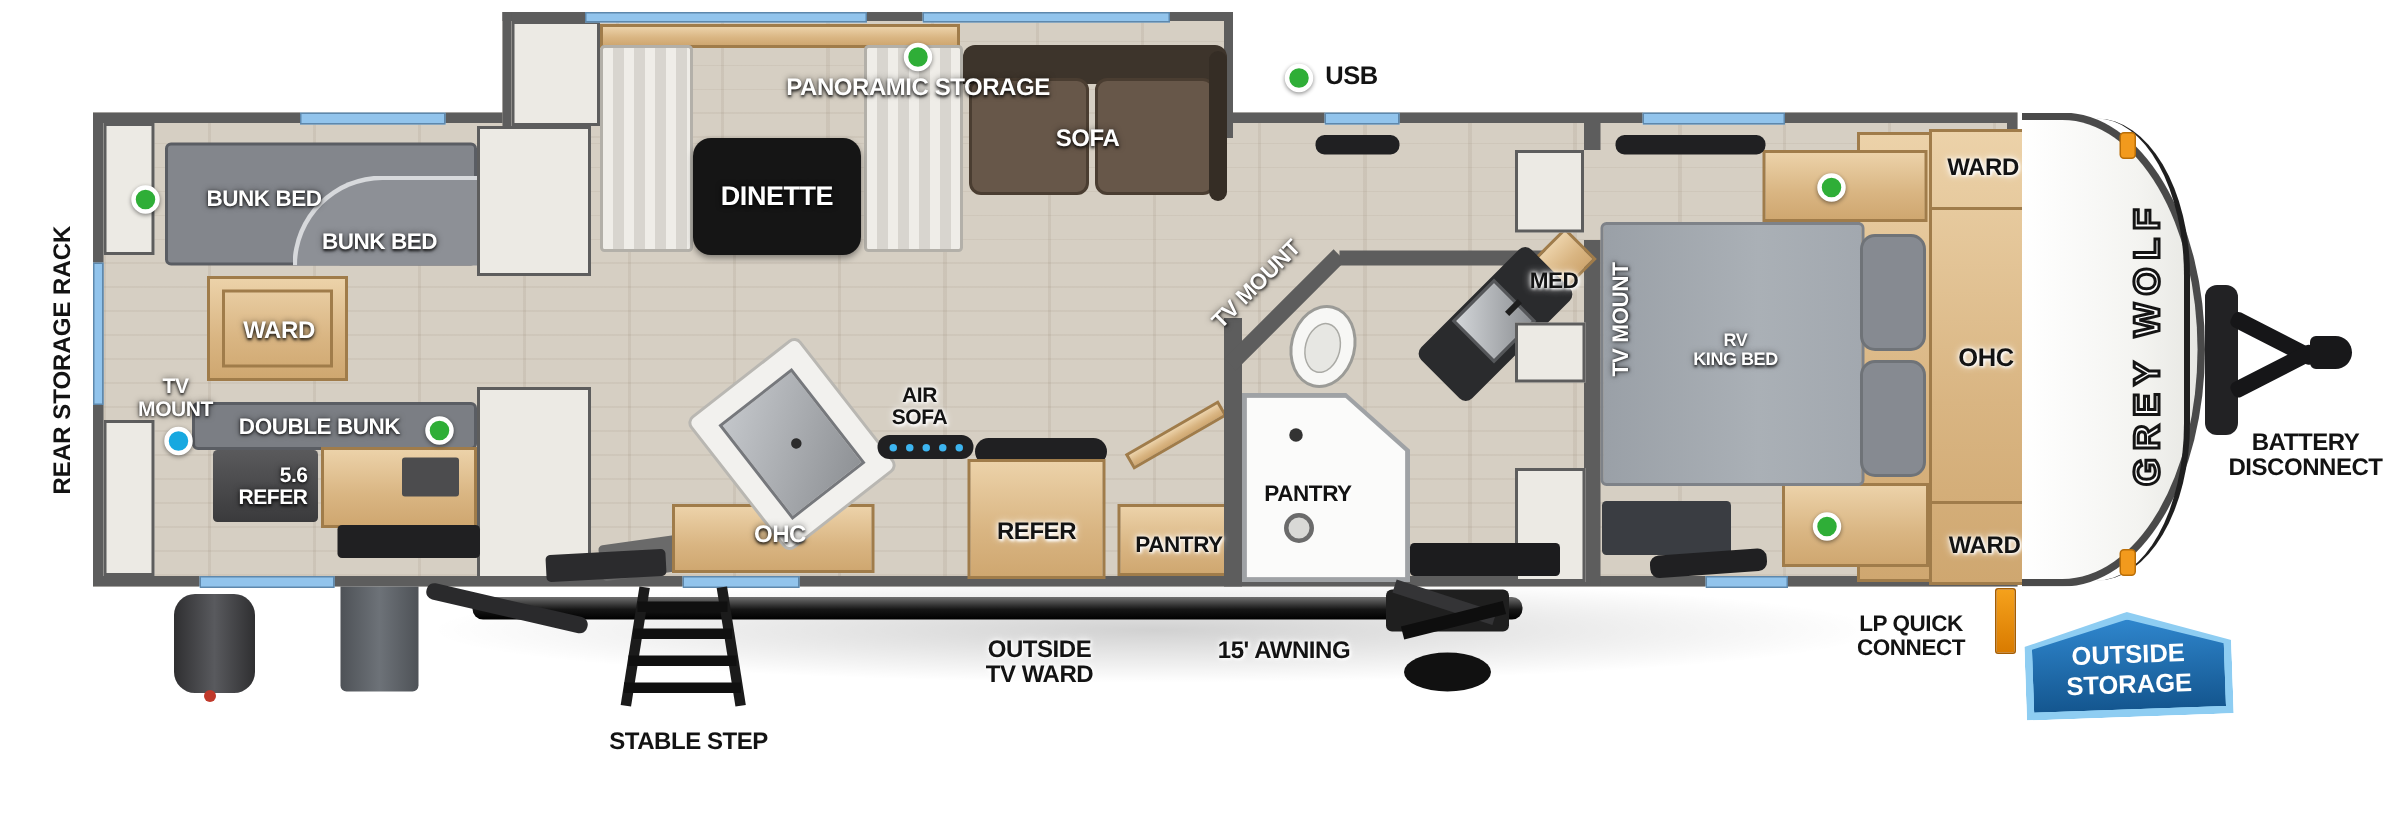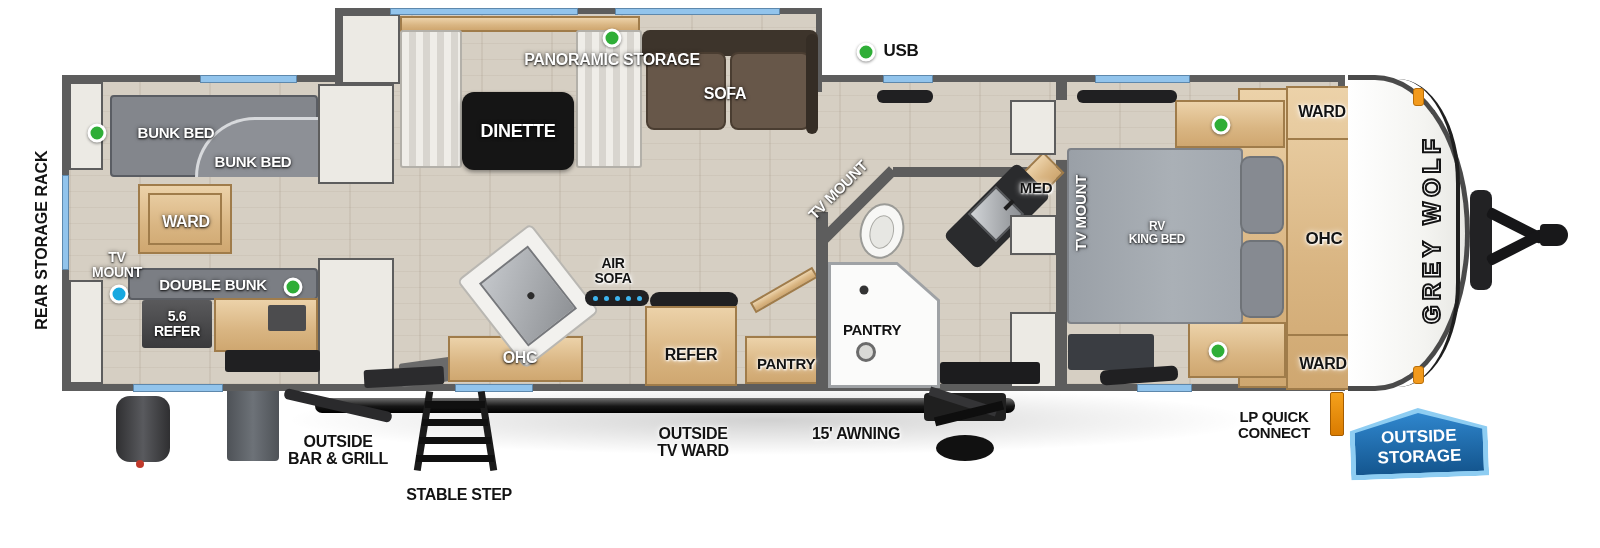--- a/index.html
+++ b/index.html
@@ -194,21 +194,21 @@
                 background:linear-gradient(180deg,#2f86cd,#14568f);display:flex;align-items:center;justify-content:center;">
       <div style="width:100px;text-align:center;color:#fff;font-weight:bold;font-size:17px;line-height:1.15;margin-top:8px;">OUTSIDE STORAGE</div>
     </div>
   </div>
 
   <div class="lblw nowrap" style="left:176px;top:133px;font-size:15px;">BUNK BED</div>
   <div class="lblw nowrap" style="left:253px;top:162px;font-size:15px;">BUNK BED</div>
   <div class="lblw nowrap" style="left:186px;top:222px;font-size:16px;">WARD</div>
   <div class="lblw" style="left:117px;top:265px;width:60px;font-size:14px;">TV MOUNT</div>
   <div class="lblw nowrap" style="left:213px;top:285px;font-size:15px;">DOUBLE BUNK</div>
-  <div class="lblw" style="left:177px;top:324px;width:56px;font-size:14px;">5.6 REFER</div>
+  <div class="lblw" style="left:177px;top:324px;width:56px;font-size:14px;text-align:right;">5.6 REFER</div>
 
   <div class="lblw nowrap" style="left:612px;top:60px;font-size:16px;">PANORAMIC STORAGE</div>
   <div class="lblw nowrap" style="left:518px;top:131px;font-size:18px;">DINETTE</div>
   <div class="lblw nowrap" style="left:725px;top:94px;font-size:16px;">SOFA</div>
 
   <div class="lblb" style="left:613px;top:271px;width:54px;font-size:14px;">AIR SOFA</div>
   <div class="lblw nowrap" style="left:520px;top:358px;font-size:16px;">OHC</div>
   <div class="lblb nowrap" style="left:691px;top:355px;font-size:16px;">REFER</div>
   <div class="lblb nowrap" style="left:786px;top:364px;font-size:15px;">PANTRY</div>
 
@@ -228,19 +228,19 @@
   <div class="dot dg" style="left:97px;top:133px;"></div>
   <div class="dot db" style="left:119px;top:294px;"></div>
   <div class="dot dg" style="left:293px;top:287px;"></div>
   <div class="dot dg" style="left:612px;top:38px;"></div>
   <div class="dot dg" style="left:866px;top:52px;"></div>
   <div class="dot dg" style="left:1221px;top:125px;"></div>
   <div class="dot dg" style="left:1218px;top:351px;"></div>
 
   <div class="lblb nowrap" style="left:901px;top:51px;font-size:17px;">USB</div>
   <div class="lblb nowrap" style="left:42px;top:240px;transform:translate(-50%,-50%) rotate(-90deg);font-size:16px;letter-spacing:0;">REAR STORAGE RACK</div>
-  <div class="lblb" style="left:338px;top:450px;width:106px;font-size:16px;">OUTSIDE BAR &amp; GRILL</div>
   <div class="lblb nowrap" style="left:459px;top:495px;font-size:16px;">STABLE STEP</div>
   <div class="lblb" style="left:693px;top:442px;width:92px;font-size:16px;">OUTSIDE TV WARD</div>
   <div class="lblb nowrap" style="left:856px;top:434px;font-size:16px;">15' AWNING</div>
   <div class="lblb" style="left:1274px;top:425px;width:94px;font-size:15px;">LP QUICK CONNECT</div>
+  <div class="lblb" style="left:1537px;top:304px;width:116px;font-size:16px;">BATTERY DISCONNECT</div>
 
 </div>
 
 </body></html>

